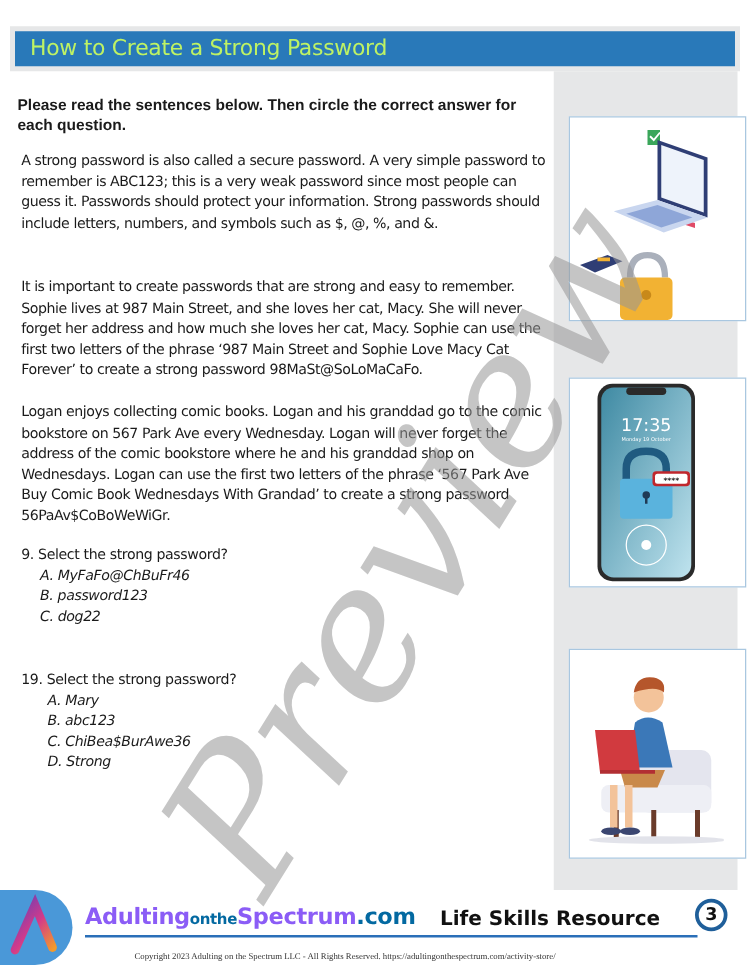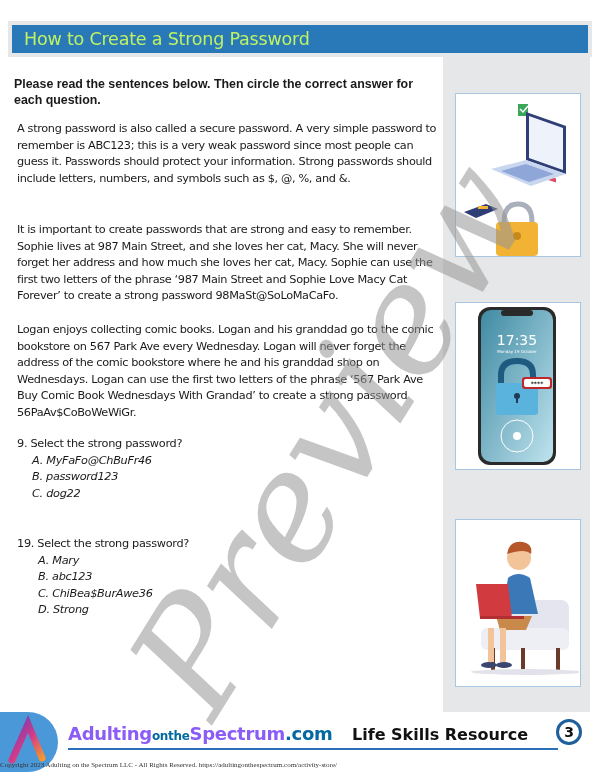--- a/index.html
+++ b/index.html
@@ -4,41 +4,41 @@
 <style>
   * { box-sizing: border-box; margin: 0; padding: 0; }
   html, body { width: 600px; height: 776px; background: #ffffff; overflow: hidden; }
   body { position: relative; font-family: "Liberation Sans", sans-serif; color: #1a1a1a; }
 
   .title-frame { position: absolute; left: 8px; top: 21px; width: 584px; height: 36px; background: #e6e7e8; }
   .title-bar { position: absolute; left: 12px; top: 25px; width: 576px; height: 28px; background: #2979b9;
     color: #bef264; font-family: "DejaVu Sans", sans-serif; font-size: 17.5px; line-height: 28px; padding-left: 12px; letter-spacing: -0.2px; }
 
   .sidebar { position: absolute; left: 443px; top: 57px; width: 147px; height: 655px; background: #e6e7e8; }
-  .pic { position: absolute; left: 12px; width: 126px; background: #fff; border: 1px solid #a9c7e0; overflow: hidden; }
+  .pic { position: absolute; left: 12px; width: 142px; background: #fff; border: 1px solid #a9c7e0; overflow: hidden; }
 
   .instructions { position: absolute; left: 14px; top: 76px; width: 420px; font-weight: bold; font-size: 12.4px; line-height: 16px; }
   .para { position: absolute; left: 17px; width: 420px; font-family: "DejaVu Sans", sans-serif; font-size: 11.3px; line-height: 16.6px; letter-spacing: -0.35px; }
   .q { position: absolute; left: 17px; font-family: "DejaVu Sans", sans-serif; font-size: 11.3px; line-height: 16.6px; letter-spacing: -0.3px; }
   .q .opt { padding-left: 15px; font-style: italic; }
   .q.q10 .opt { padding-left: 21px; }
 
   .watermark { position: absolute; left: 60px; top: 380px; font-family: "DejaVu Serif", serif; font-style: italic;
     font-size: 150px; color: rgba(150,150,150,0.55); transform: rotate(-58deg); transform-origin: left top; white-space: nowrap; pointer-events: none; }
 
   .footer-logo { position: absolute; left: 0; top: 712px; width: 58px; height: 60px; background: #4a98d8; border-radius: 0 30px 30px 0; }
   .brand { position: absolute; left: 68px; top: 723px; font-family: "DejaVu Sans", sans-serif; font-weight: bold; font-size: 18px; letter-spacing: -0.3px; }
   .brand .blue { color: #8b5cf6; }
   .brand .small { font-size: 12px; color: #2a6fb8; }
   .brand .dark { color: #0369a1; }
   .resource { position: absolute; left: 352px; top: 725px; font-family: "DejaVu Sans", sans-serif; font-weight: bold; font-size: 16px; color: #111; }
   .footer-line { position: absolute; left: 68px; top: 748px; width: 490px; height: 2px; background: #2a6fb8; }
   .page-num { position: absolute; left: 556px; top: 719px; width: 26px; height: 26px; border-radius: 50%; border: 3px solid #1f5f9a; background: #fff;
     font-family: "DejaVu Sans", sans-serif; font-weight: bold; font-size: 14px; line-height: 20px; text-align: center; color: #111; }
-  .copyright { position: absolute; left: 0; top: 761px; width: 552px; text-align: left; font-family: "Liberation Serif", serif; font-size: 7px; color: #333; }
+  .copyright { position: absolute; left: 0; top: 761px; width: 552px; text-align: center; font-family: "Liberation Serif", serif; font-size: 7px; color: #333; }
 </style>
 </head>
 <body>
 
 <div class="title-frame"></div>
 <div class="title-bar">How to Create a Strong Password</div>
 
 <div class="sidebar">
   <div class="pic" style="top:36px;height:164px;">
     <svg width="123" height="164" viewBox="0 0 123 164">

